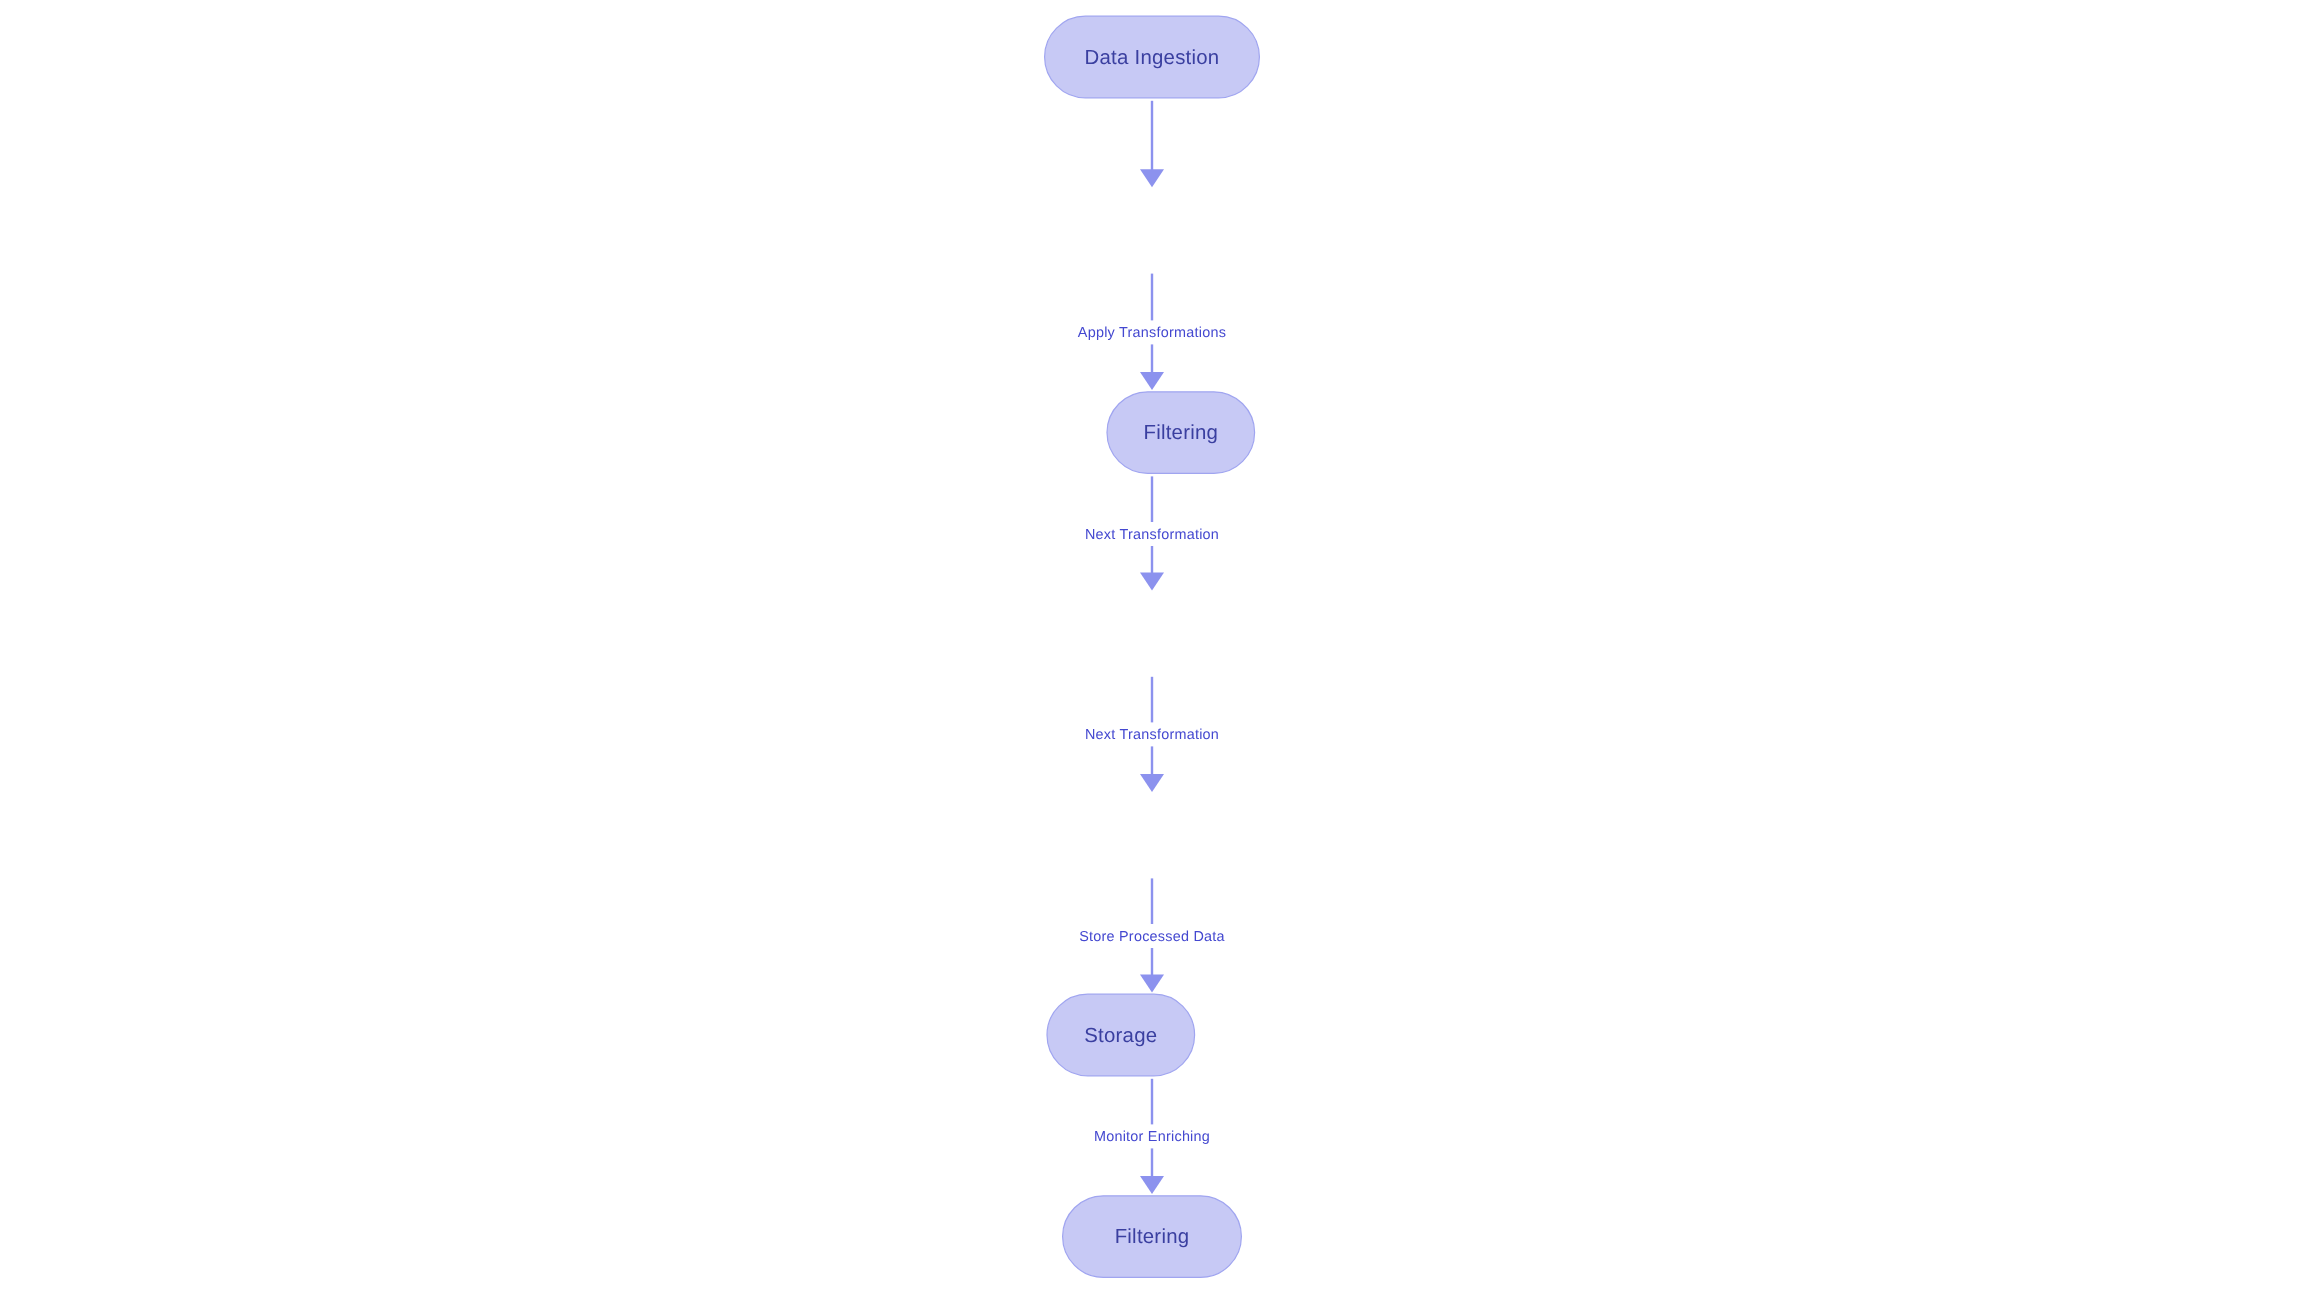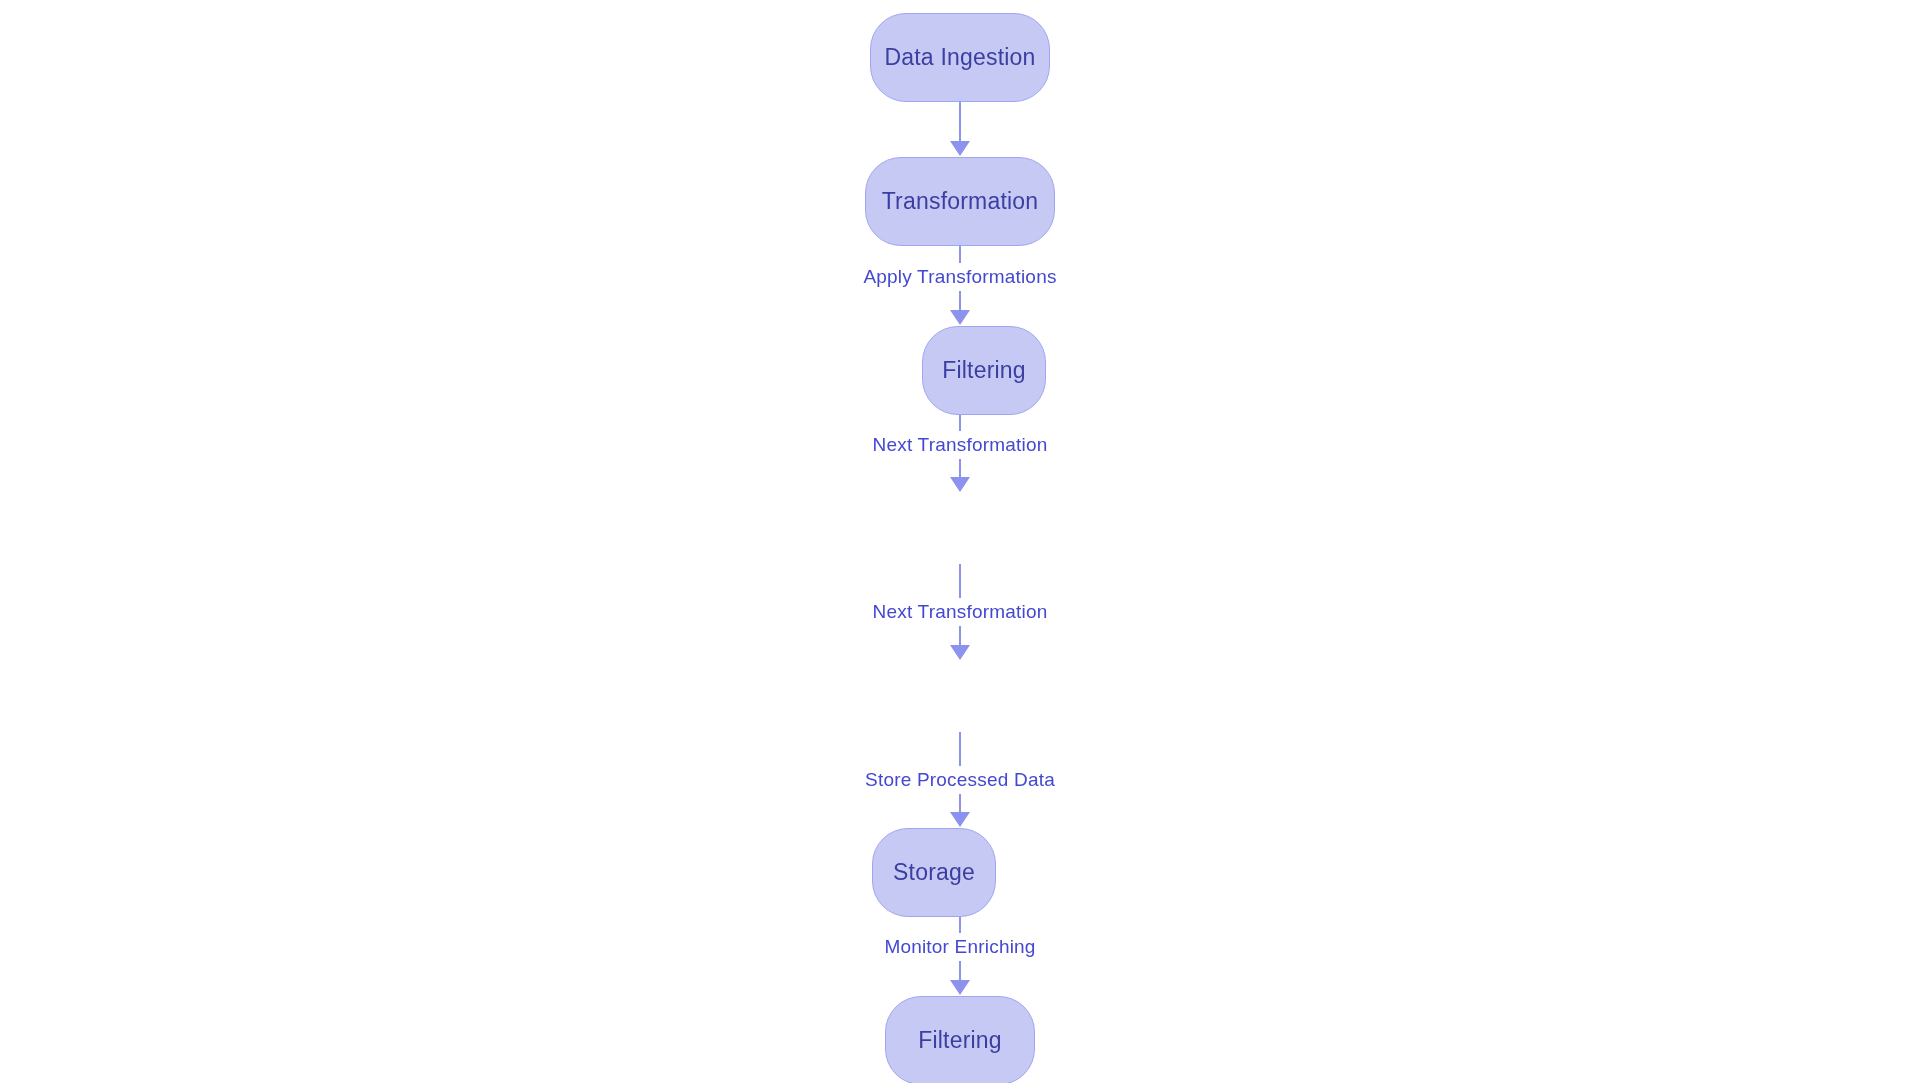--- a/index.html
+++ b/index.html
@@ -17,26 +17,26 @@
     font-family: "Liberation Sans", "DejaVu Sans", sans-serif;
     overflow: hidden;
   }
   .canvas {
     position: relative;
     width: 1920px; height: 1083px;
     background: var(--background);
   }
   .node {
     position: absolute;
-    height: 89px;
+    height: 69px;
     border-radius: 36px;
     background: var(--node-fill);
     border: 1.5px solid var(--node-border);
     color: var(--node-text);
-    font-size: 23px;
+    font-size: 17px;
     letter-spacing: 0.2px;
     display: flex;
     align-items: center;
     justify-content: center;
     white-space: nowrap;
   }
   .edge-line {
     position: absolute;
     left: 959px;
     width: 2px;
@@ -50,21 +50,21 @@
     border-right: 10px solid transparent;
     border-top: 15px solid var(--edge-line);
   }
   .edge-label {
     position: absolute;
     left: 960px;
     transform: translate(-50%, -50%);
     background: var(--background);
     padding: 3px 6px;
     color: var(--edge-label-text);
-    font-size: 19px;
+    font-size: 12px;
     letter-spacing: 0.2px;
     white-space: nowrap;
   }
 </style>
 </head>
 <body>
 
 <div class="canvas">
 
   <div class="edge-line" style="top:84px;height:59px"></div>
@@ -84,18 +84,17 @@
 
   <div class="edge-line" style="top:732px;height:82px"></div>
   <div class="arrowhead" style="top:812px"></div>
   <div class="edge-label" style="top:780px">Store Processed Data</div>
 
   <div class="edge-line" style="top:899px;height:83px"></div>
   <div class="arrowhead" style="top:980px"></div>
   <div class="edge-label" style="top:947px">Monitor Enriching</div>
 
   <div class="node" style="top:13px;left:870px;width:180px">Data Ingestion</div>
-  <div class="node" style="top:157px;left:865px;width:190px">Transformation</div>
   <div class="node" style="top:326px;left:922px;width:124px">Filtering</div>
   <div class="node" style="top:828px;left:872px;width:124px">Storage</div>
   <div class="node" style="top:996px;left:885px;width:150px">Filtering</div>
 
 </div>
 
 </body></html>

